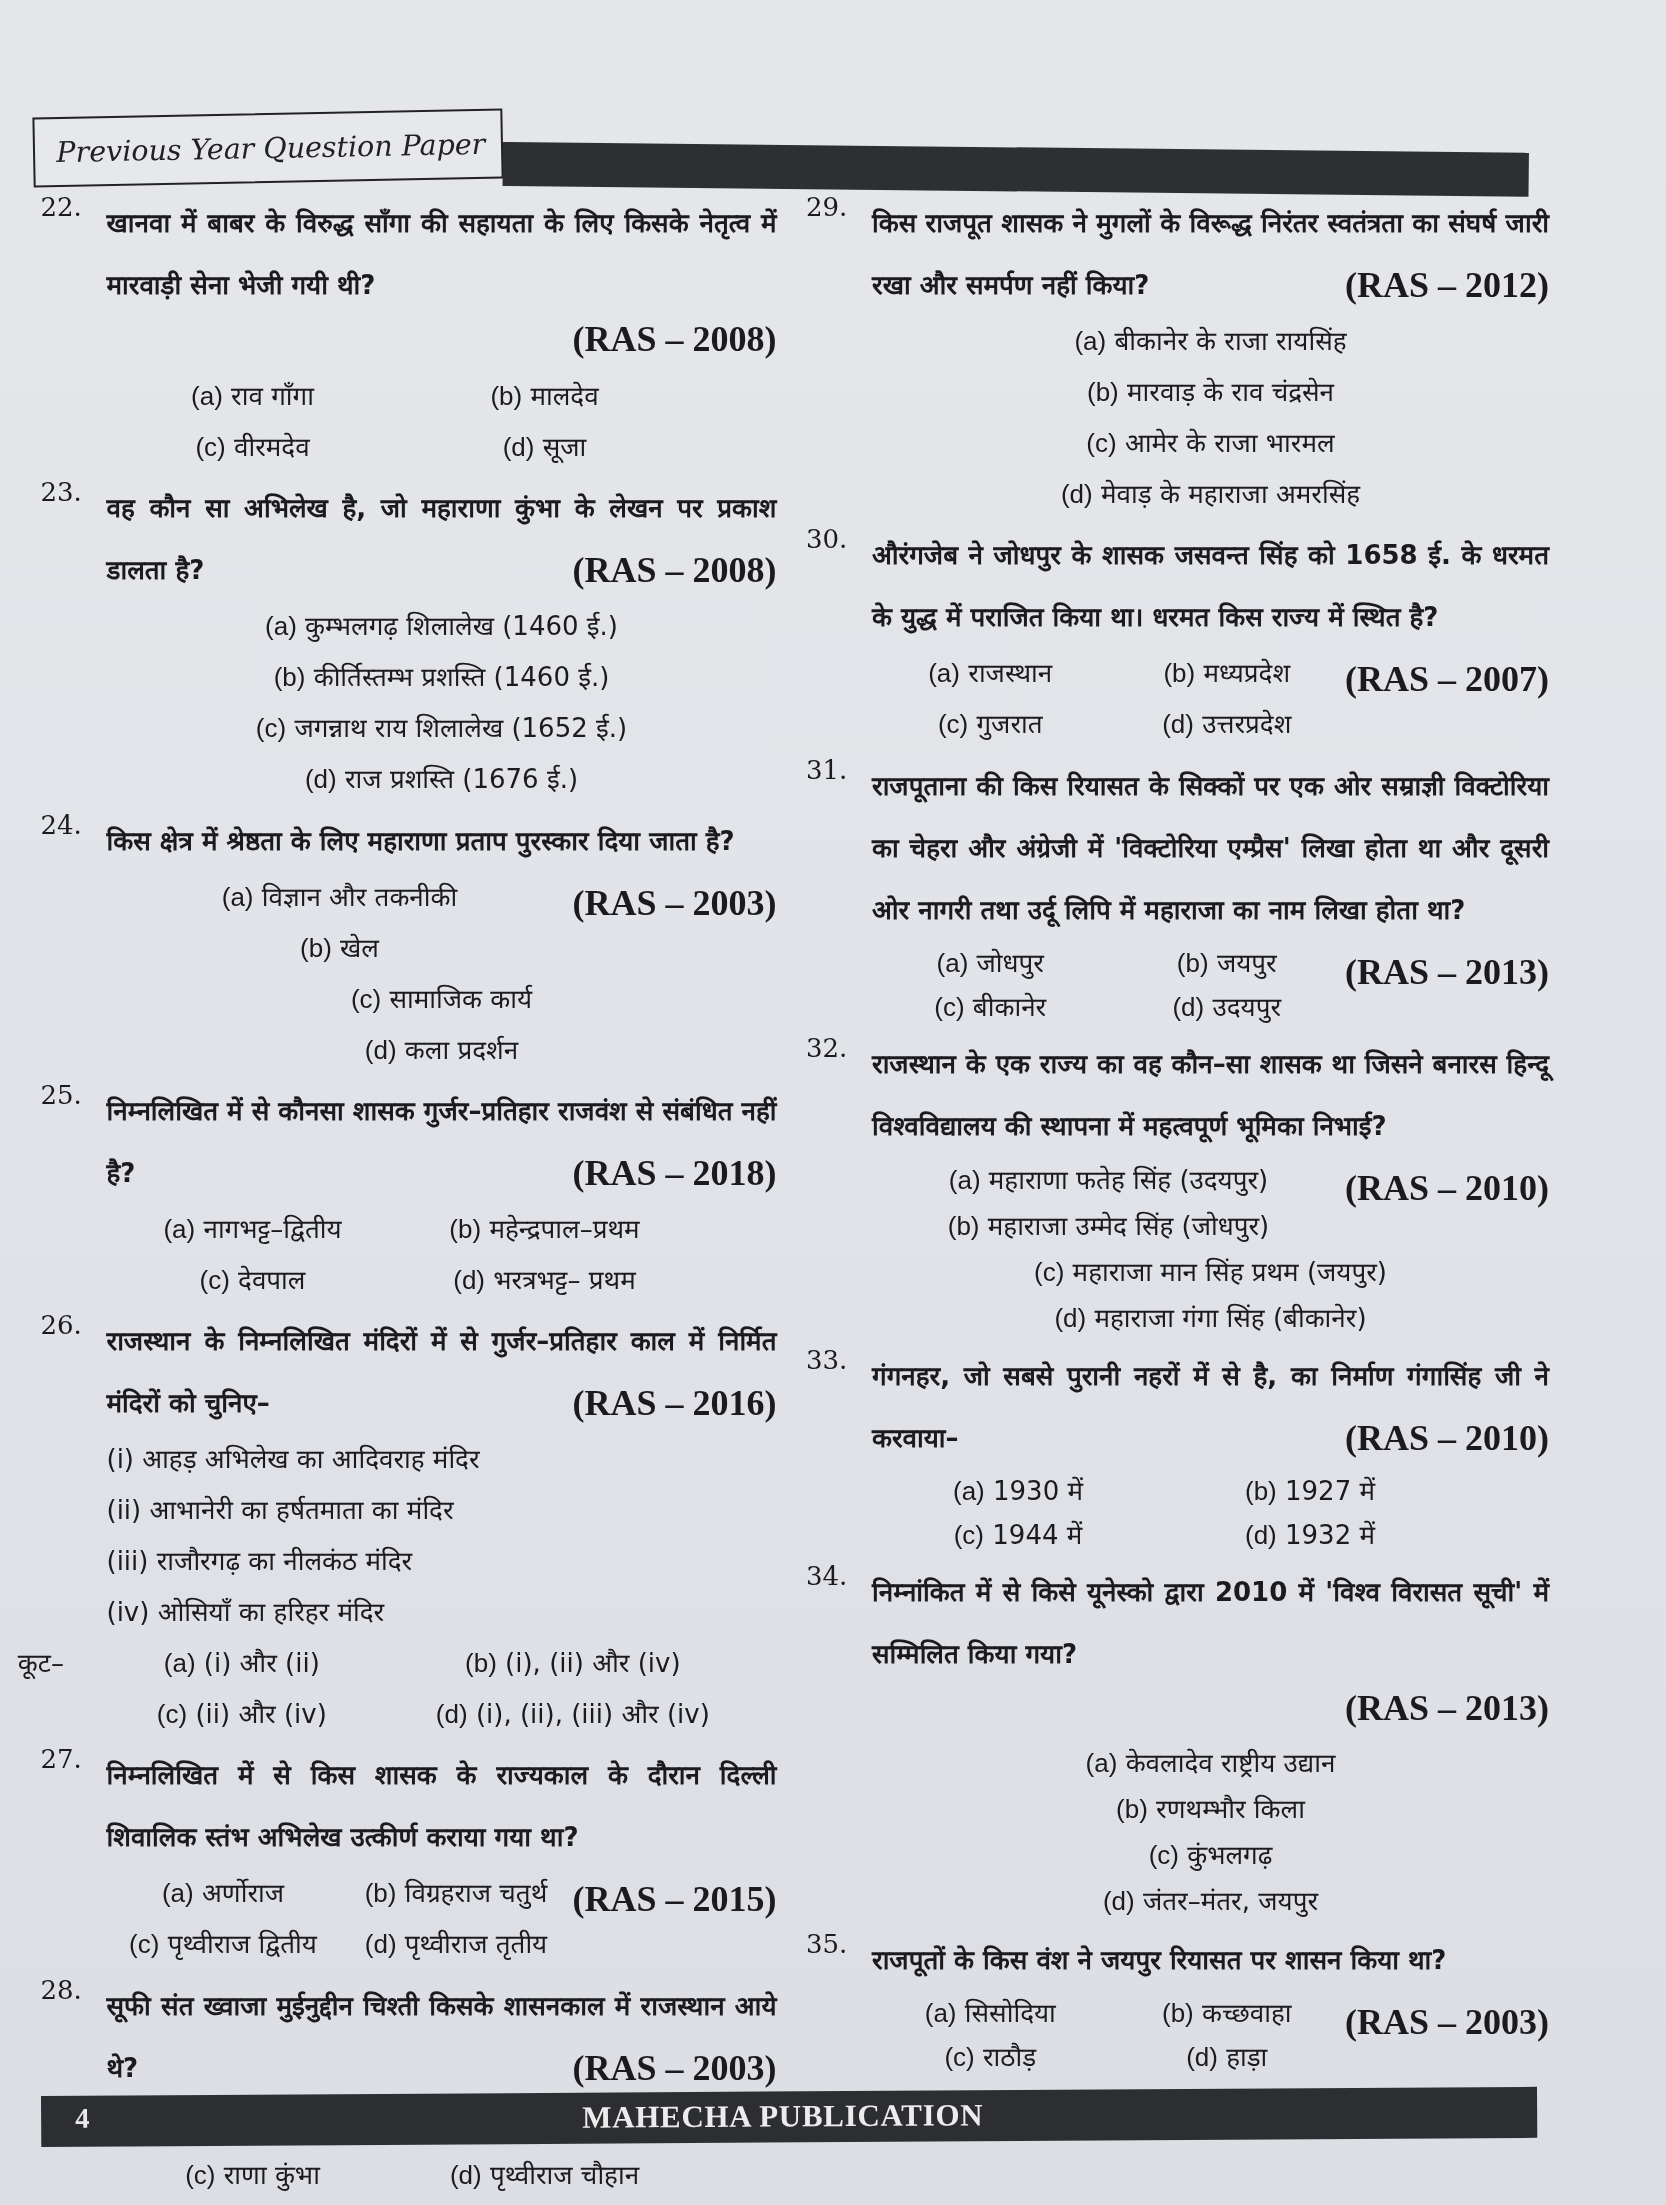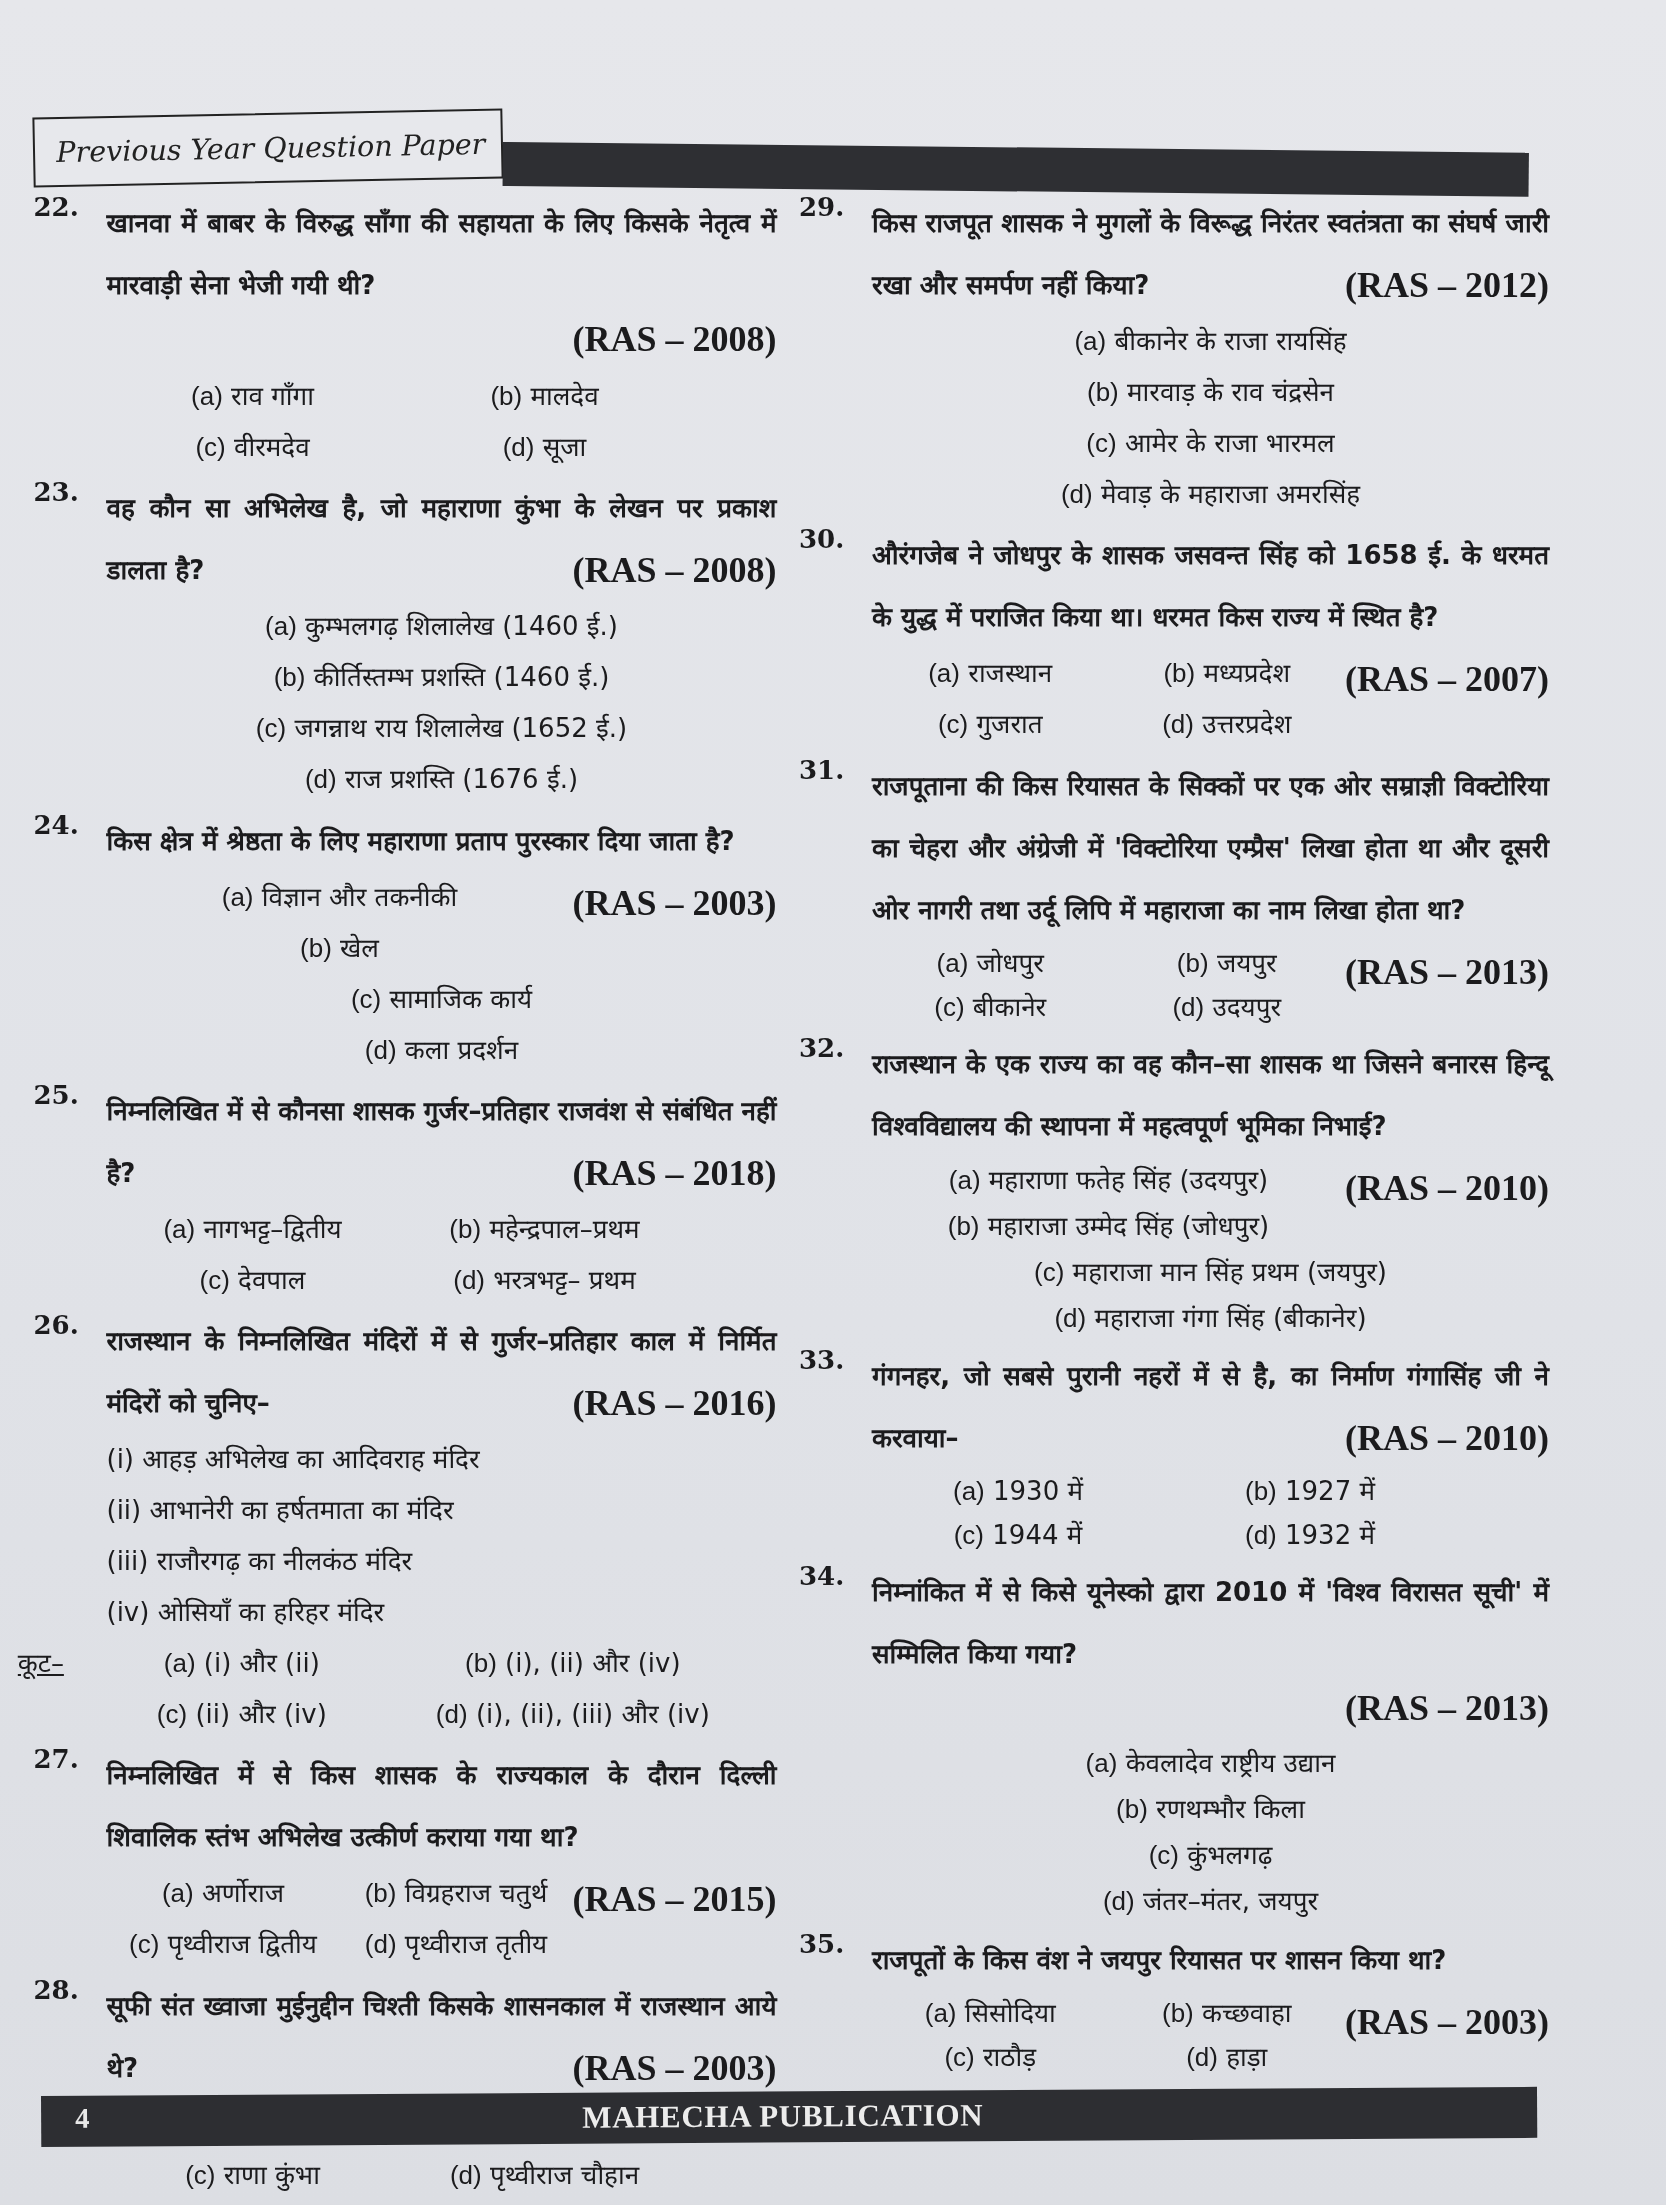--- a/index.html
+++ b/index.html
@@ -21,31 +21,31 @@
     font-family:"DejaVu Serif", serif; font-style:italic; font-size:28.5px; color:#222;
   }
   .header-bar {
     position:absolute; left:503px; top:142px; width:1026px; height:44px;
     background:#2e2f33; transform:rotate(0.6deg); transform-origin:left top;
   }
   .col { position:absolute; top:192px; }
   .col-left { left:28.5px; width:748px; }
   .col-right { left:794px; width:755px; }
   .q { position:relative; margin-bottom:4.3px; }
-  .qnum { position:absolute; left:5px; top:0; font-family:"DejaVu Serif", serif; font-weight:bold; font-size:26px; }
+  .qnum { position:absolute; left:12px; top:0; font-family:"DejaVu Serif", serif; font-weight:normal; font-size:26px; }
   .qtext { margin-left:78px; font-weight:bold; font-size:26px; line-height:62px; text-align:justify; }
   .ras { float:right; font-family:"Liberation Serif", serif; font-weight:bold; font-size:36px; }
   .ras-line { text-align:right; line-height:47px; }
   .opts { margin-left:78px; font-size:26px; line-height:51px; }
   .opt-row { display:flex; }
   .opt-row .o { width:292px;text-align:center; }
   .opt-single { display:block;text-align:center; }
   .lbl { font-family:"Liberation Sans", sans-serif; }
   .koot { display:flex; font-size:26px; line-height:51px; }
-  .koot .k-label { width:78px; font-weight:normal; margin-left:-10.7px;text-decoration:underline; }
+  .koot .k-label { width:78px; font-weight:normal; margin-left:-10.7px; }
   .footer-bar {
     position:absolute; left:41px; top:2096px; width:1496px; height:51px;
     background:#2d2e32; transform:rotate(-0.35deg); transform-origin:left top;
   }
   .footer-page { position:absolute; left:34px; top:7.1px; color:#e8e8e8; font-family:"Liberation Serif", serif; font-weight:bold; font-size:28.5px; }
   .footer-pub { position:absolute; left:541px; top:7.1px; color:#ececec; font-family:"Liberation Serif", serif; font-weight:bold; font-size:31px; letter-spacing:0.7px; }
 </style>
 </head>
 <body>
 

